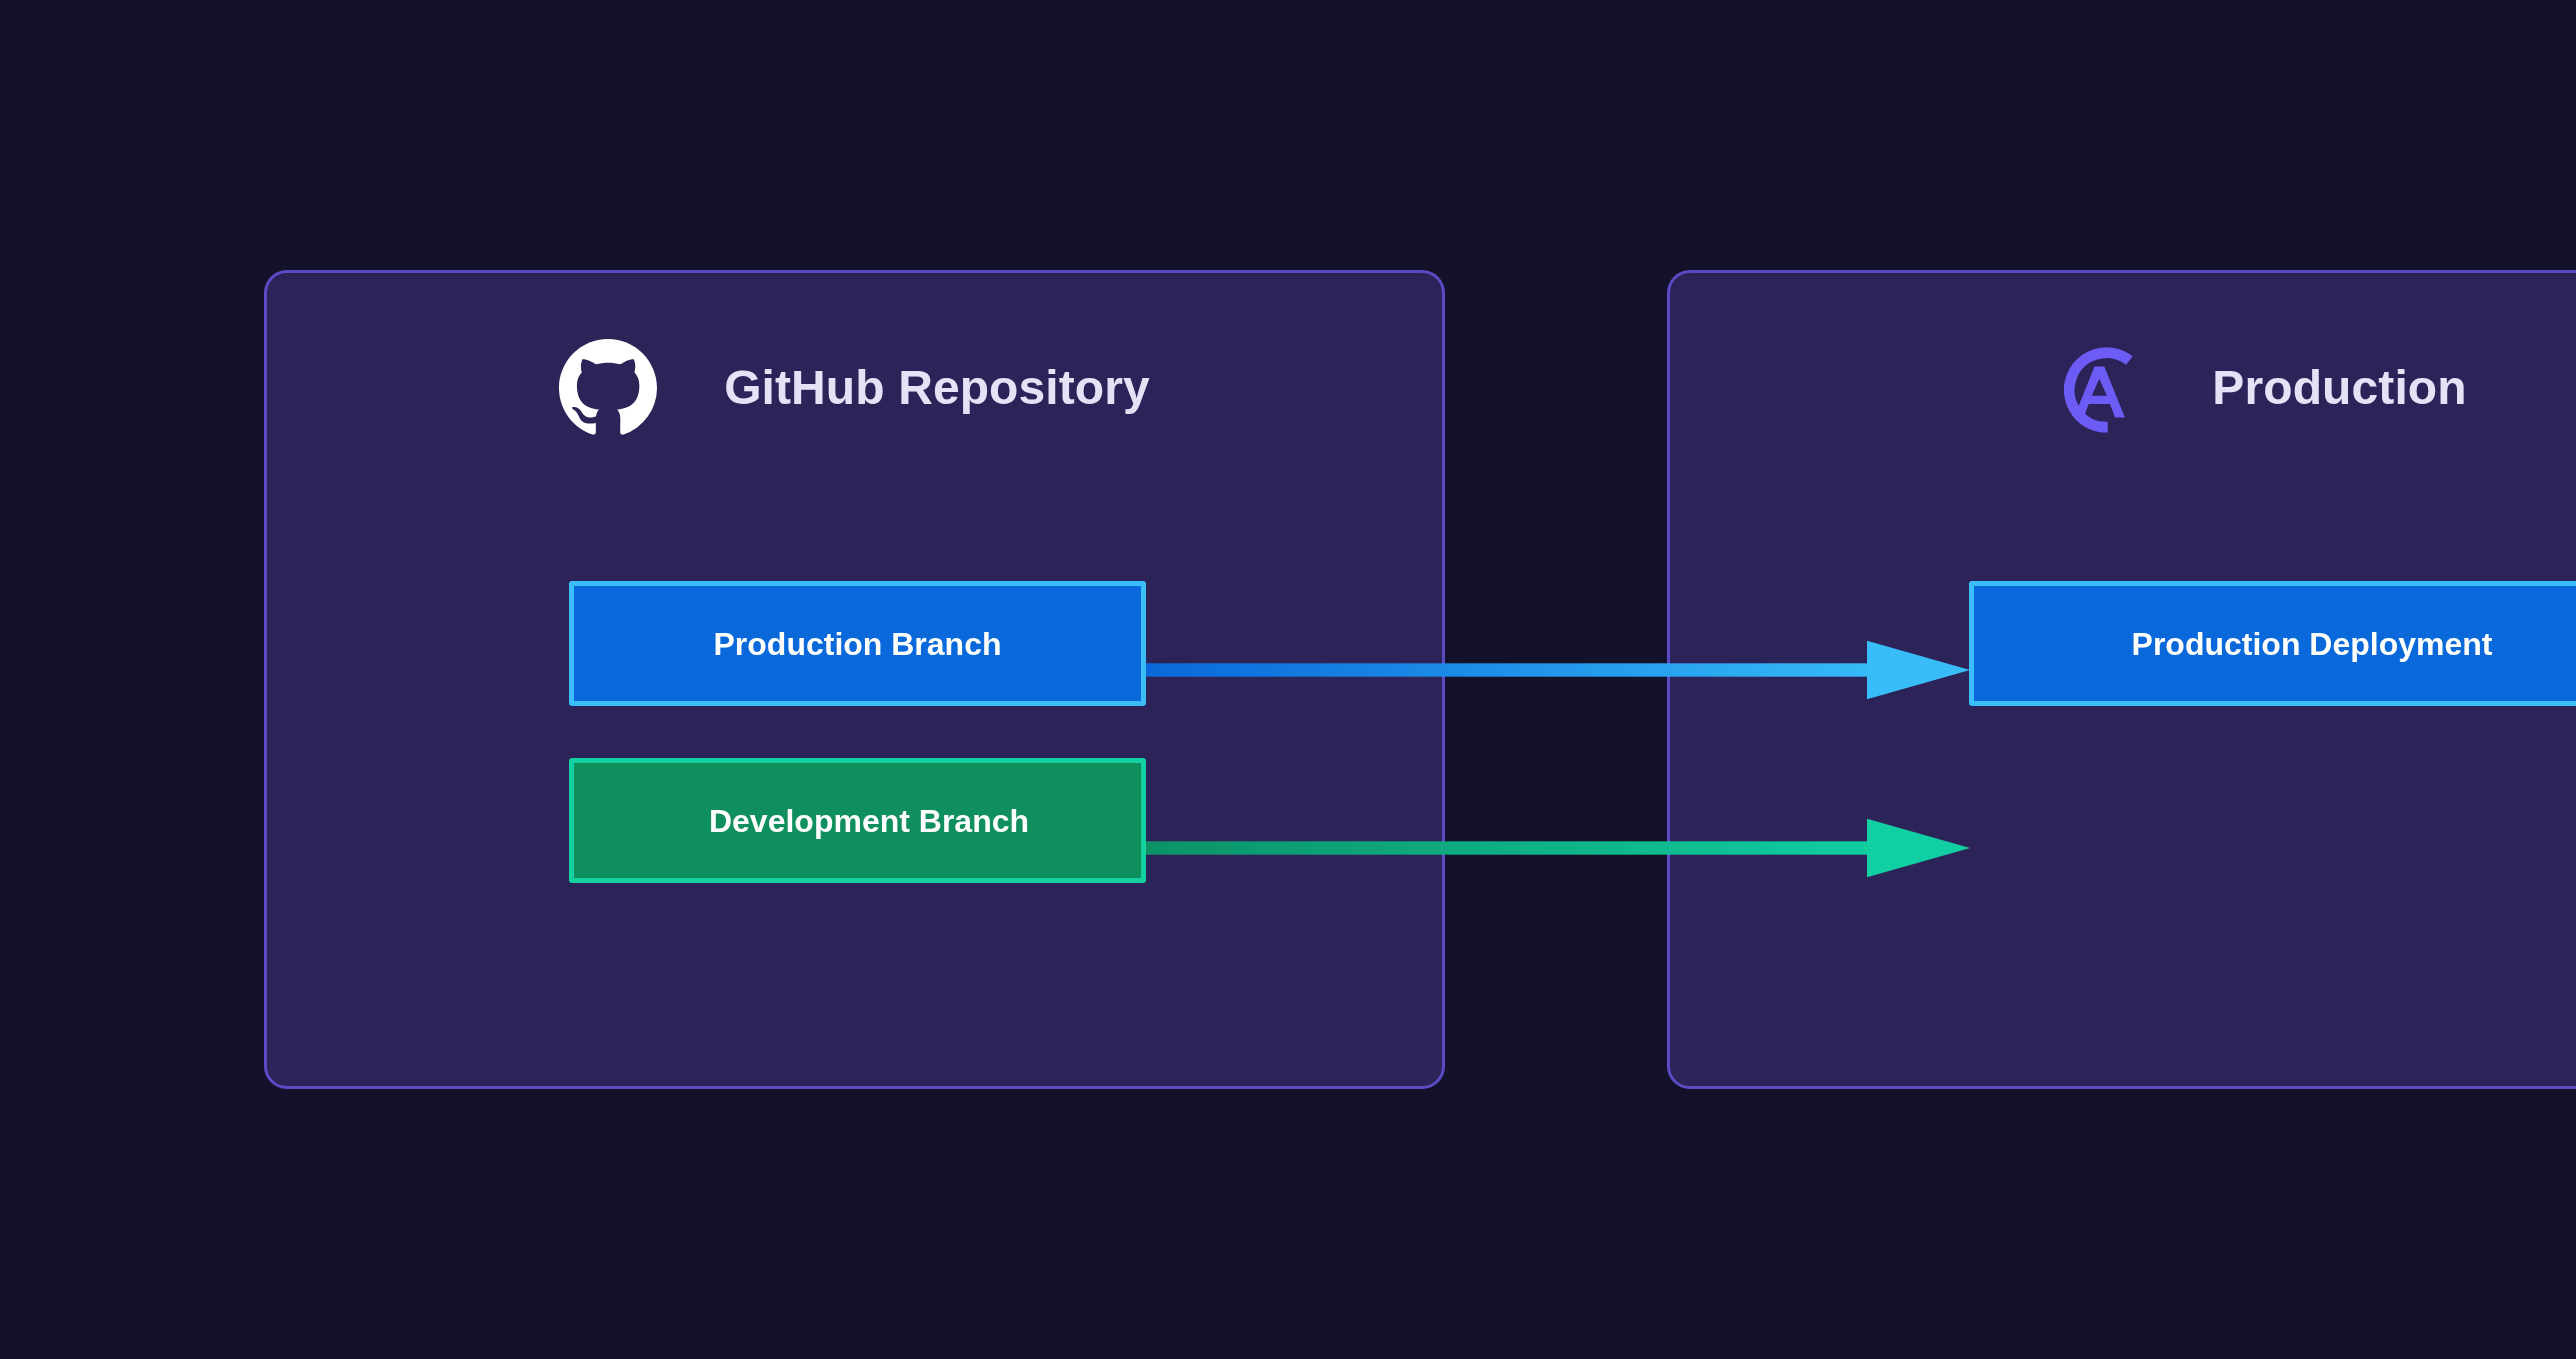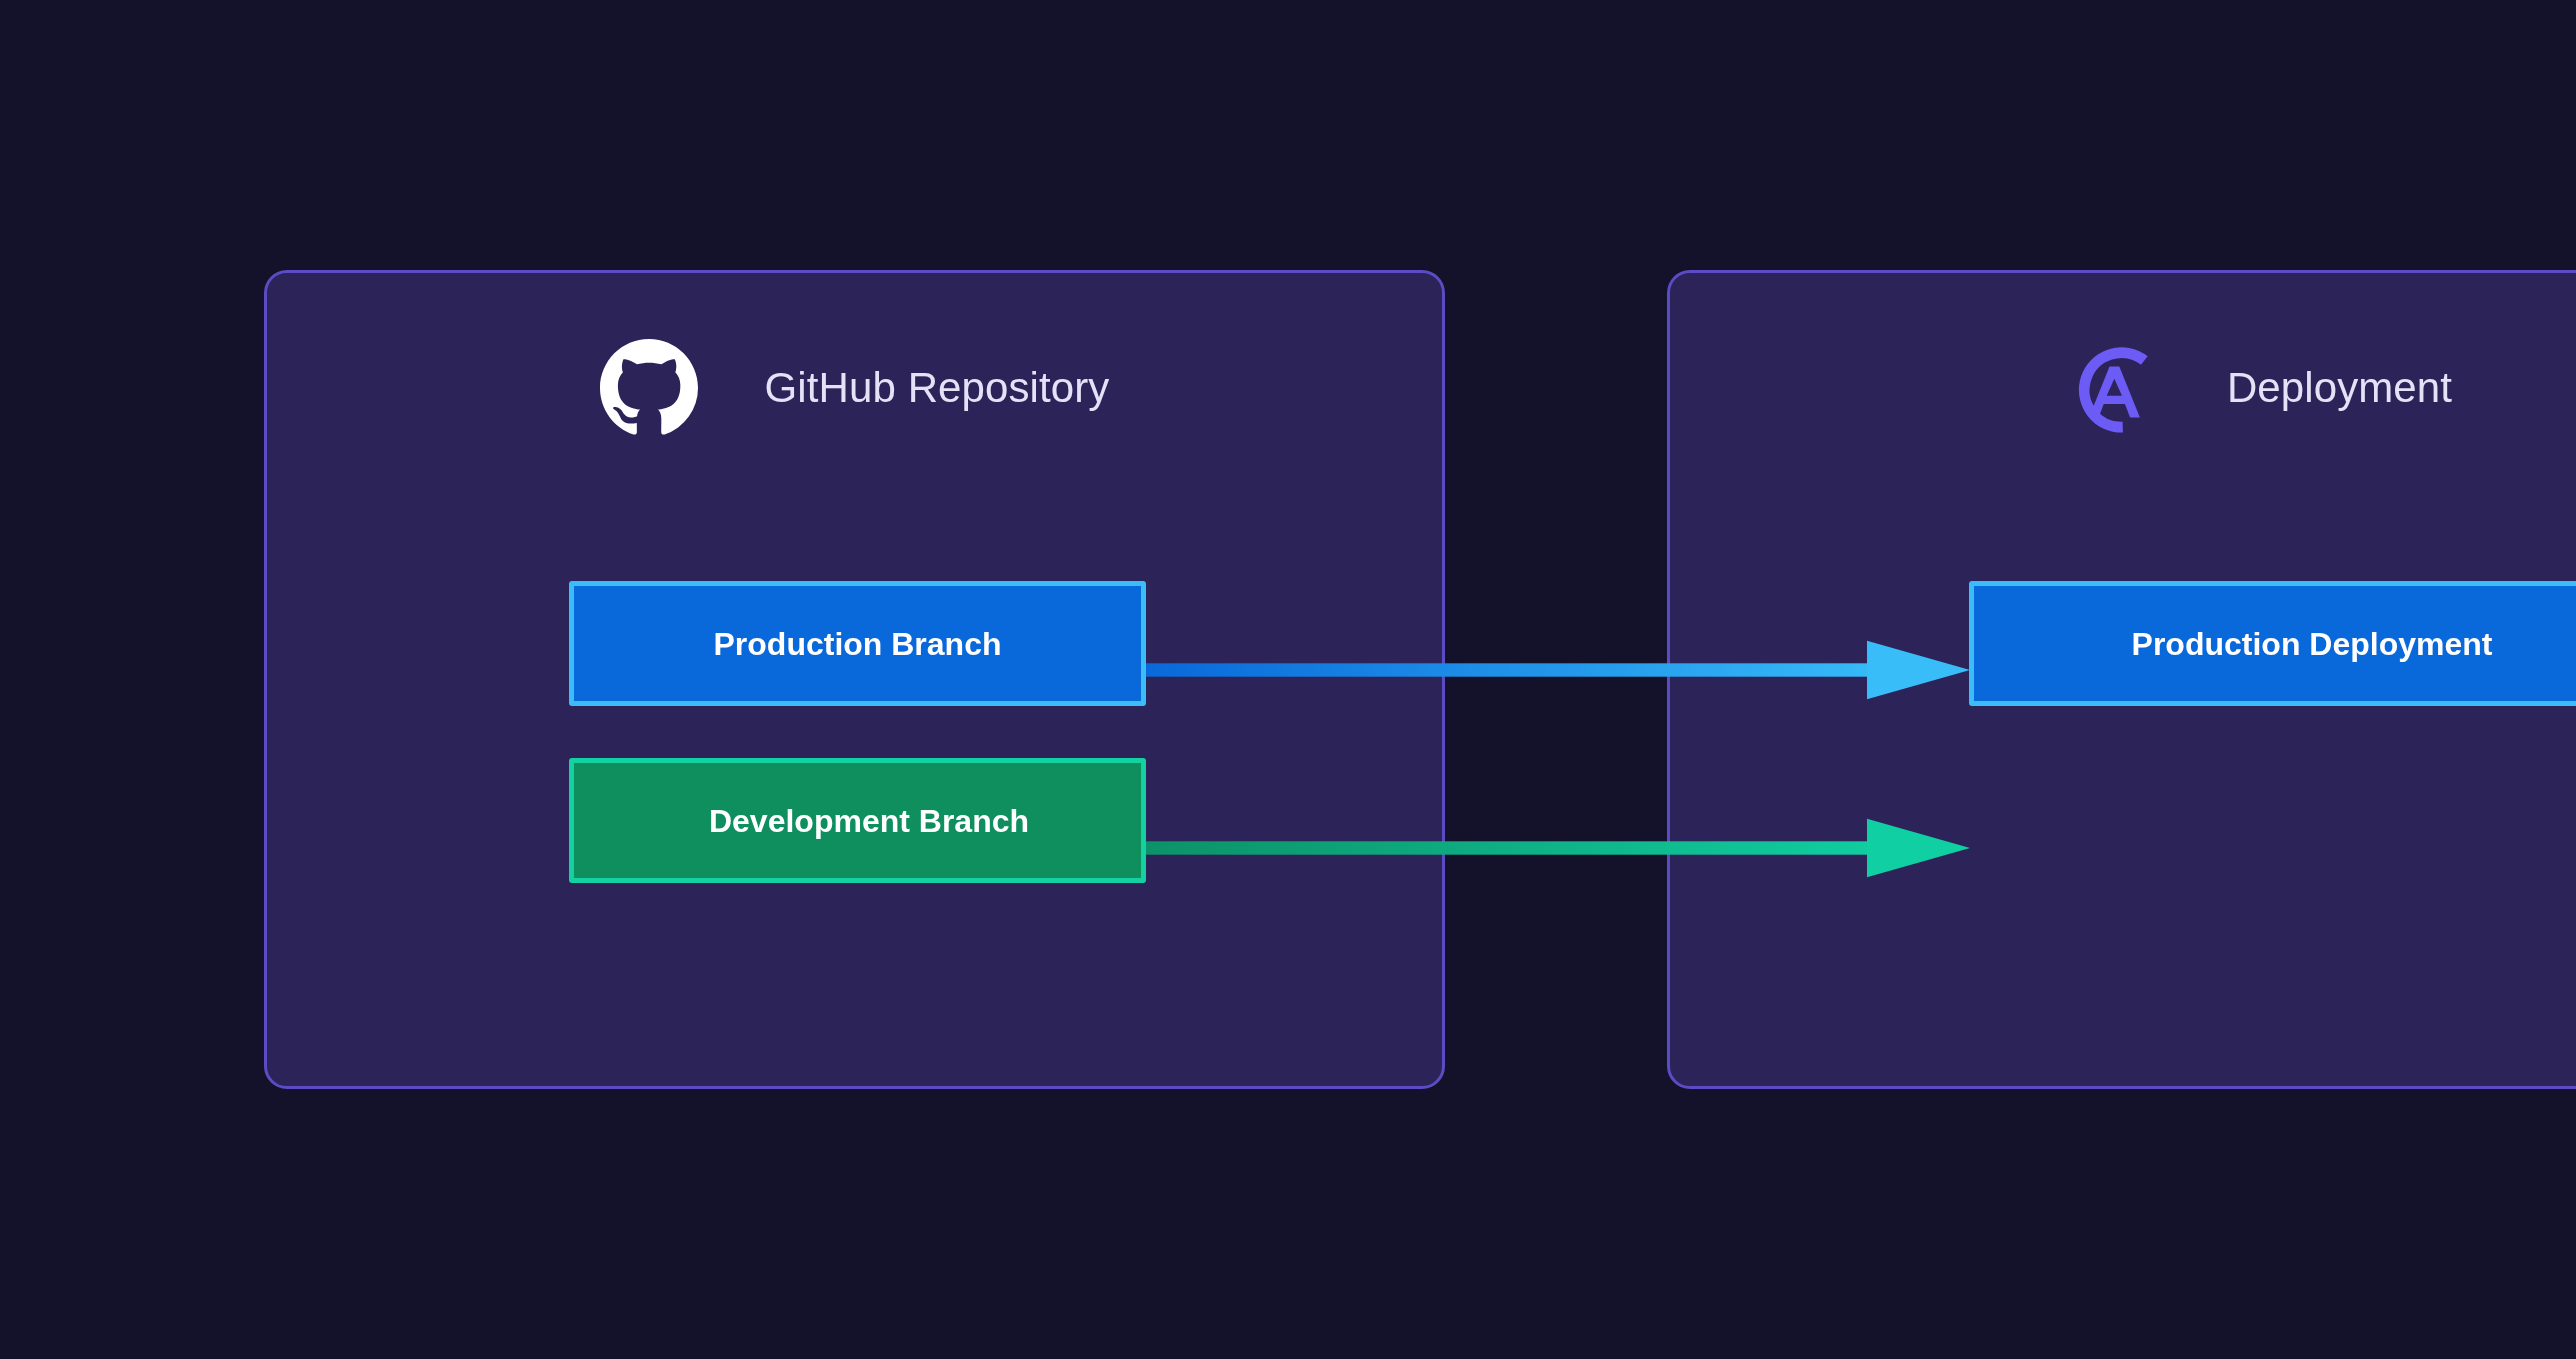--- a/index.html
+++ b/index.html
@@ -46,22 +46,22 @@
     justify-content: center;
     gap: 67px;
   }
   .panel-logo {
     width: 98px;
     height: 98px;
     flex: 0 0 auto;
     display: block;
   }
   .panel-title {
-    font-size: 42px;
-    font-weight: normal;
+    font-size: 48px;
+    font-weight: bold;
     color: #e5e1f7;
     letter-spacing: 0.1px;
     white-space: nowrap;
     line-height: 1;
   }
 
   
   .node {
     position: absolute;
     box-sizing: border-box;
@@ -120,21 +120,21 @@
     <div class="panel-header">
       <span class="panel-logo-wrap">
         <svg class="panel-logo" viewBox="0 0 100 100" aria-hidden="true">
 
           <path d="M 84 22 A 38 38 0 1 0 62 90" fill="none" stroke="#6d5bf5" stroke-width="11" stroke-linecap="butt"></path>
 
           <path fill="#6d5bf5" d="M 48.5 28 L 58.5 28 L 79.5 80 L 69.5 80 L 64.2 66.2 L 42.6 66.2
                 L 37.4 80 L 27.5 80 Z M 53.4 40.5 L 45.6 57.8 L 61.2 57.8 Z"></path>
         </svg>
       </span>
-      <span class="panel-title">Deployment</span>
+      <span class="panel-title">Production</span>
     </div>
   </div>
 
   <div class="node blue" id="node-production-branch">
     <span>Production Branch</span>
   </div>
 
   <div class="node green" id="node-development-branch">
     <span>Development Branch</span>
   </div>

